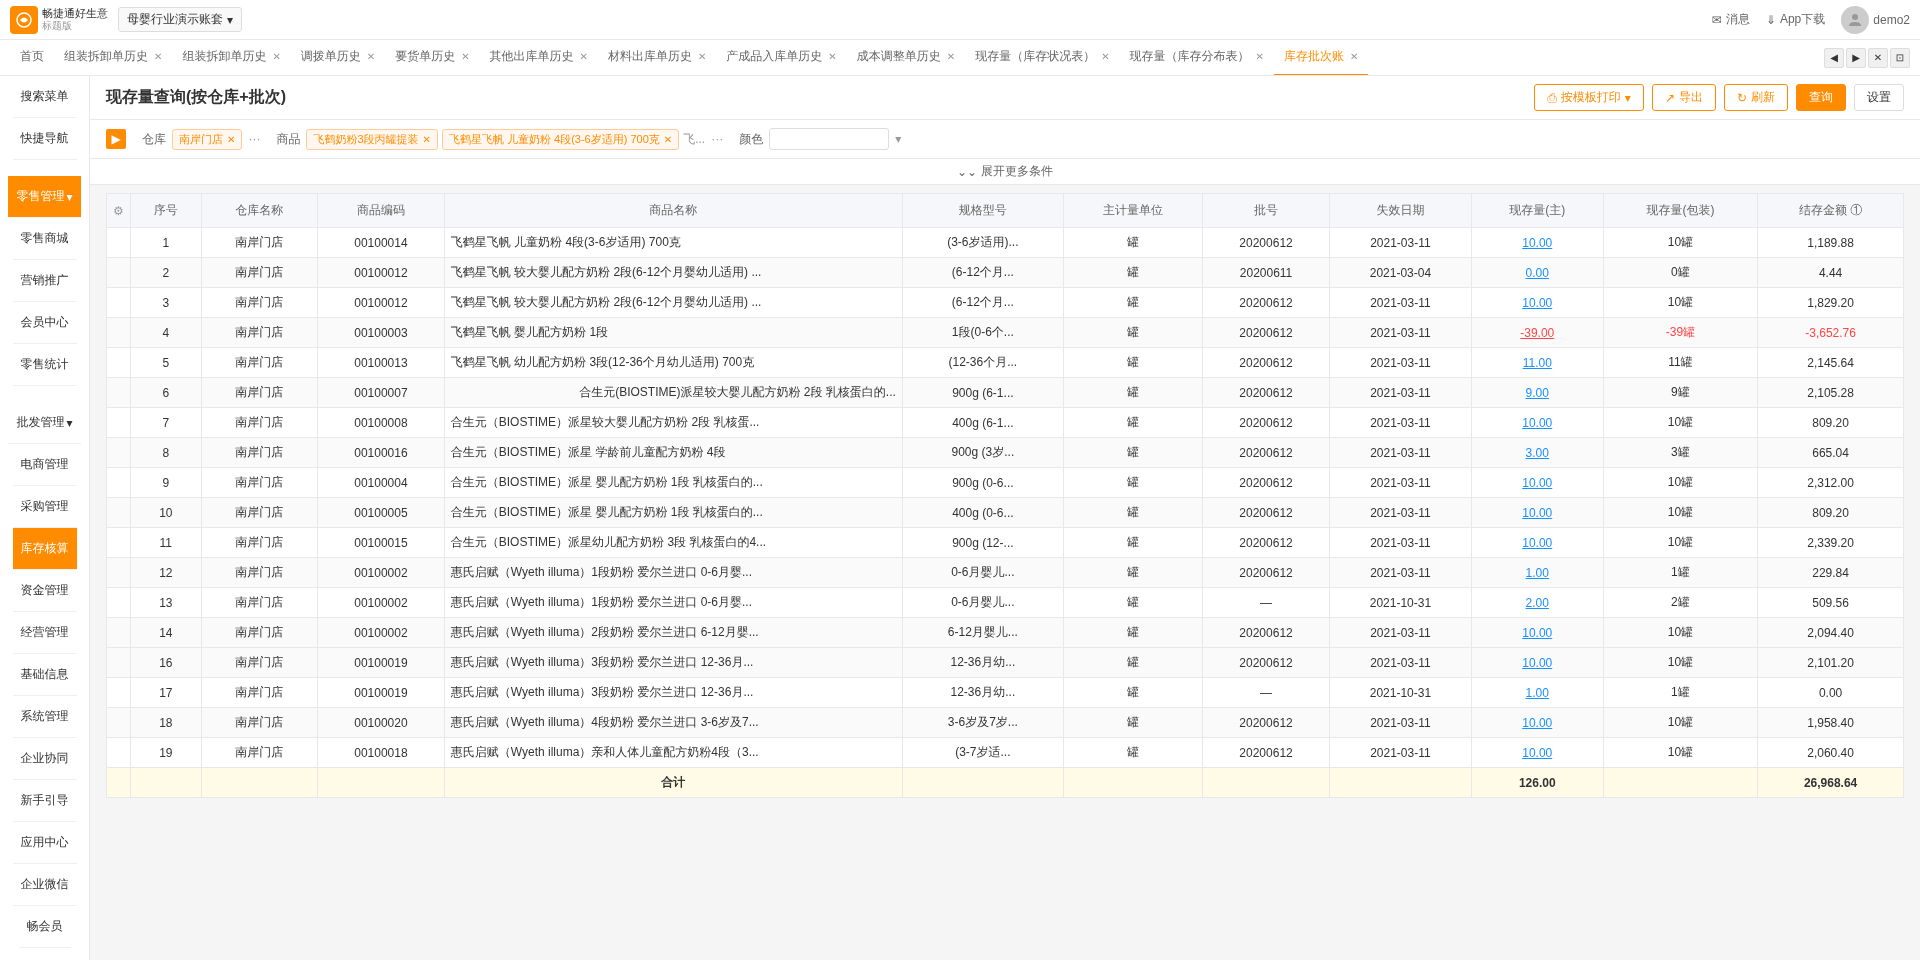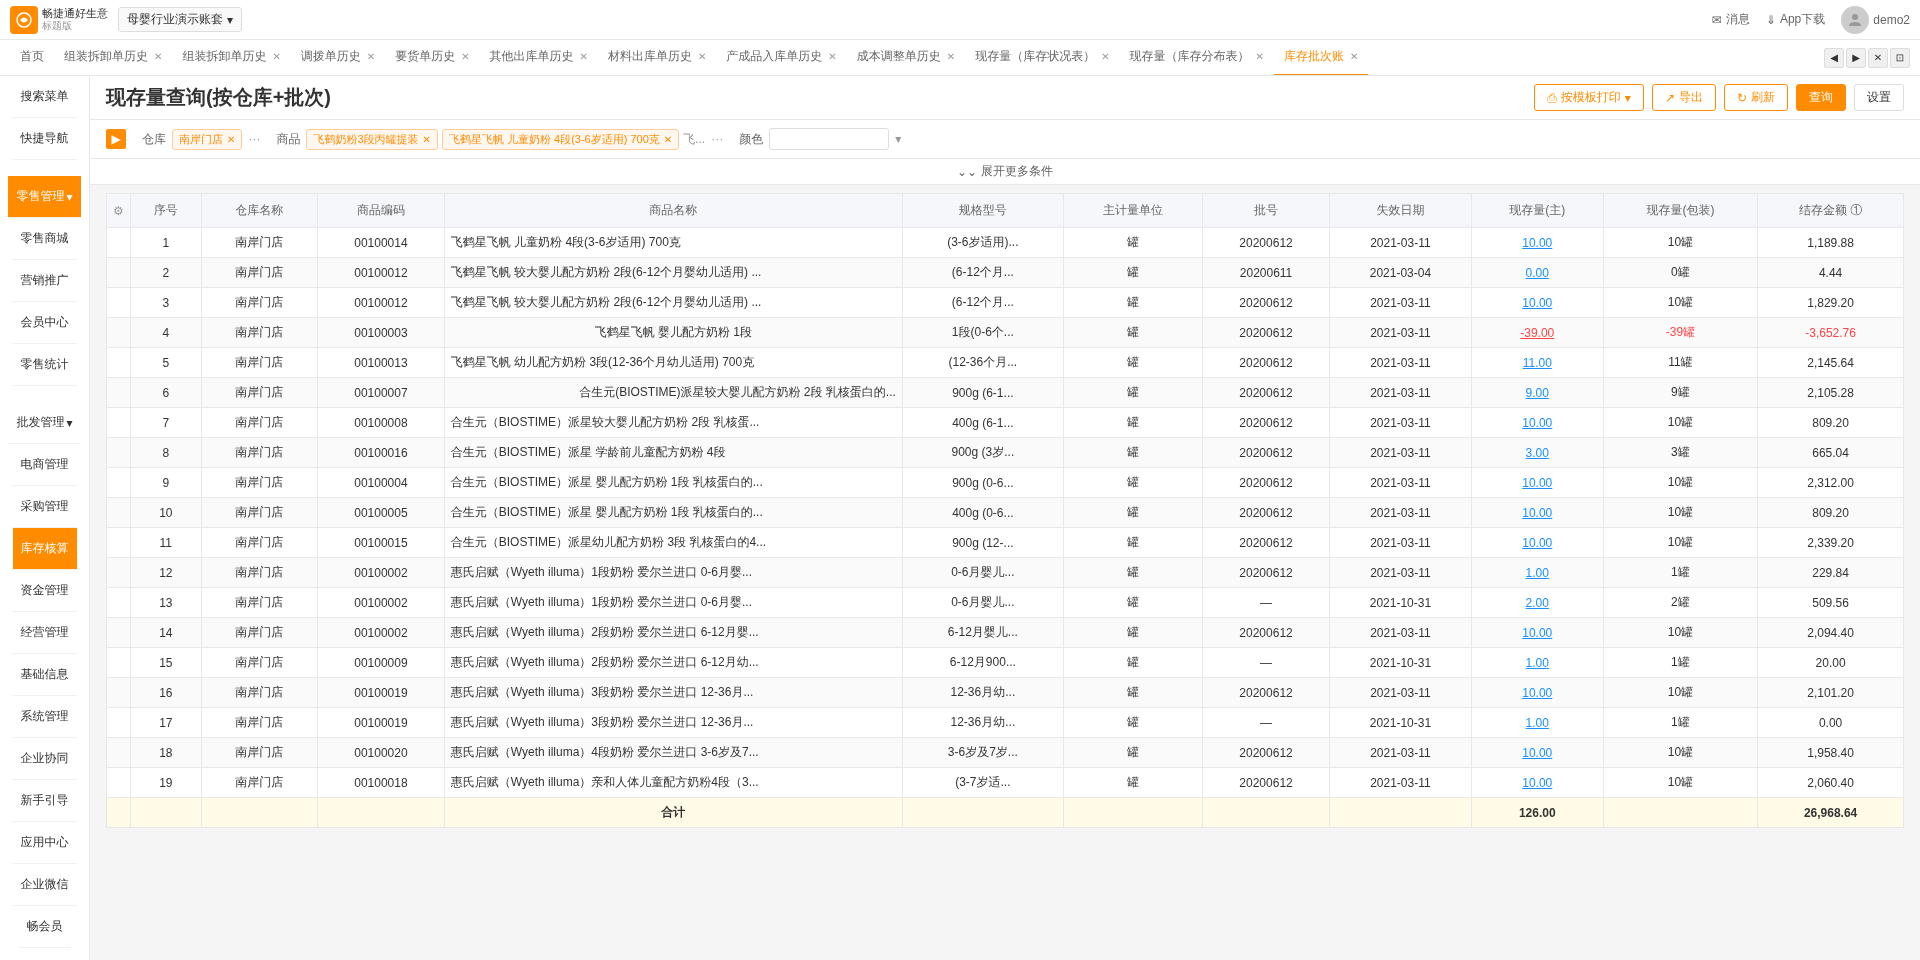--- a/index.html
+++ b/index.html
@@ -45,21 +45,21 @@
     .sidebar-item.has-arrow { display: flex; align-items: center; justify-content: center; gap: 2px; margin-top: 16px; }
 
     
     .content { flex: 1; display: flex; flex-direction: column; overflow: hidden; }
 
     
     .page-header {
       background: #fff; padding: 8px 16px; display: flex; align-items: center;
       justify-content: space-between; border-bottom: 1px solid #e8e8e8;
     }
-    .page-title { font-size: 20px; font-weight: bold; color: #333; }
+    .page-title { font-size: 16px; font-weight: bold; color: #333; }
     .header-actions { display: flex; align-items: center; gap: 8px; }
     .btn { padding: 4px 12px; border-radius: 3px; cursor: pointer; font-size: 12px; border: 1px solid #ddd; background: #fff; color: #333; display: flex; align-items: center; gap: 4px; }
     .btn-primary { background: #ff8c00; color: white; border-color: #ff8c00; }
     .btn-outline { background: #fff; color: #ff8c00; border-color: #ff8c00; }
 
     
     .filter-bar {
       background: #fff; padding: 8px 16px; border-bottom: 1px solid #e8e8e8;
       display: flex; align-items: center; gap: 16px; flex-wrap: wrap;
     }
@@ -393,21 +393,21 @@
     <td>2021-03-11</td>
     <td style=""><span class="text-link" style="">10.00</span></td>
     <td style="">10罐</td>
     <td style="">1,829.20</td>
   </tr>
             <tr style="background: rgb(250, 250, 250);">
     <td></td>
     <td>4</td>
     <td>南岸门店</td>
     <td>00100003</td>
-    <td style="text-align:center;max-width:240px;overflow:hidden;text-overflow:ellipsis;">飞鹤星飞帆 婴儿配方奶粉 1段</td>
+    <td style="text-align:left;max-width:240px;overflow:hidden;text-overflow:ellipsis;">飞鹤星飞帆 婴儿配方奶粉 1段</td>
     <td>1段(0-6个...</td>
     <td>罐</td>
     <td>20200612</td>
     <td>2021-03-11</td>
     <td style="color:#ff4444;"><span class="text-link" style="color:#ff4444;">-39.00</span></td>
     <td style="color:#ff4444;">-39罐</td>
     <td style="color:#ff4444;">-3,652.76</td>
   </tr>
             <tr style="background: rgb(255, 255, 255);">
     <td></td>
@@ -542,34 +542,20 @@
     <td>00100002</td>
     <td style="text-align:left;max-width:240px;overflow:hidden;text-overflow:ellipsis;">惠氏启赋（Wyeth illuma）2段奶粉 爱尔兰进口 6-12月婴...</td>
     <td>6-12月婴儿...</td>
     <td>罐</td>
     <td>20200612</td>
     <td>2021-03-11</td>
     <td style=""><span class="text-link" style="">10.00</span></td>
     <td style="">10罐</td>
     <td style="">2,094.40</td>
   </tr>
-            <tr style="background: rgb(255, 255, 255);">
-    <td></td>
-    <td>15</td>
-    <td>南岸门店</td>
-    <td>00100009</td>
-    <td style="text-align:left;max-width:240px;overflow:hidden;text-overflow:ellipsis;">惠氏启赋（Wyeth illuma）2段奶粉 爱尔兰进口 6-12月幼...</td>
-    <td>6-12月900...</td>
-    <td>罐</td>
-    <td>—</td>
-    <td>2021-10-31</td>
-    <td style=""><span class="text-link" style="">1.00</span></td>
-    <td style="">1罐</td>
-    <td style="">20.00</td>
-  </tr>
             <tr style="background: rgb(250, 250, 250);">
     <td></td>
     <td>16</td>
     <td>南岸门店</td>
     <td>00100019</td>
     <td style="text-align:left;max-width:240px;overflow:hidden;text-overflow:ellipsis;">惠氏启赋（Wyeth illuma）3段奶粉 爱尔兰进口 12-36月...</td>
     <td>12-36月幼...</td>
     <td>罐</td>
     <td>20200612</td>
     <td>2021-03-11</td>

